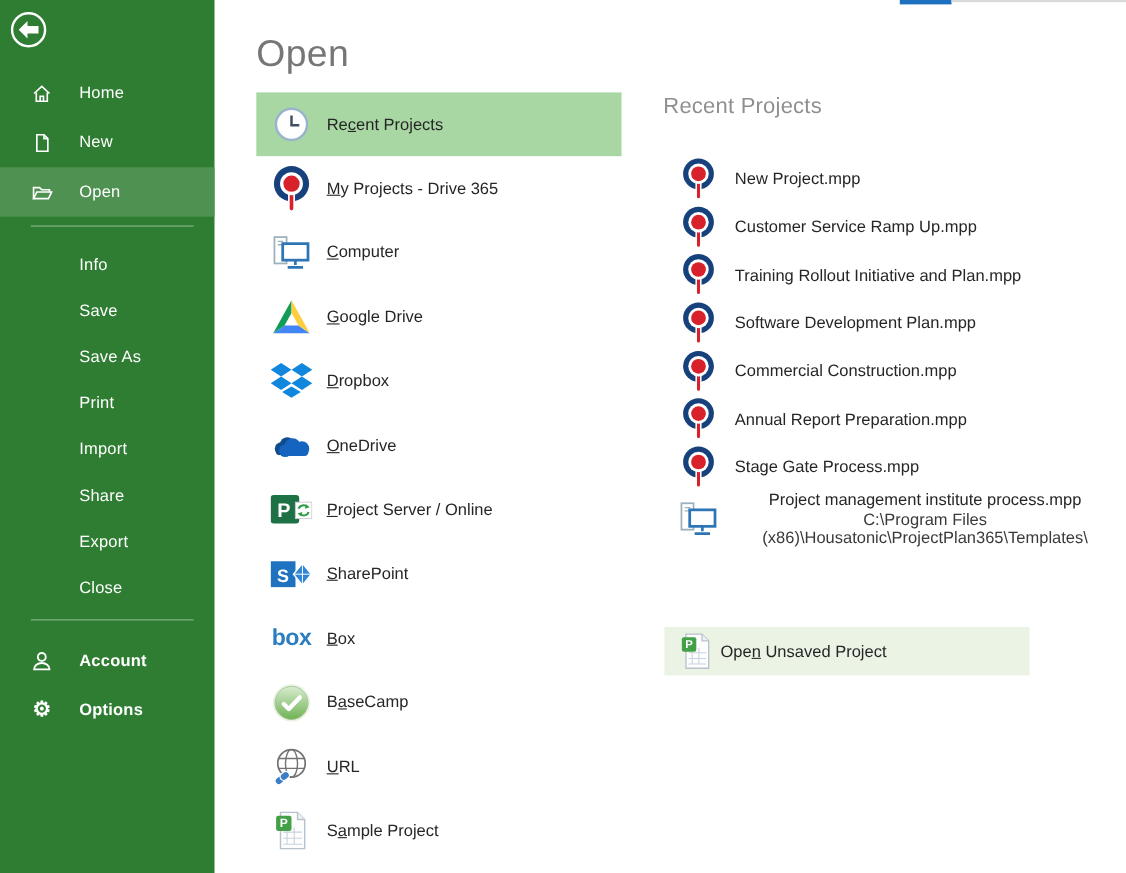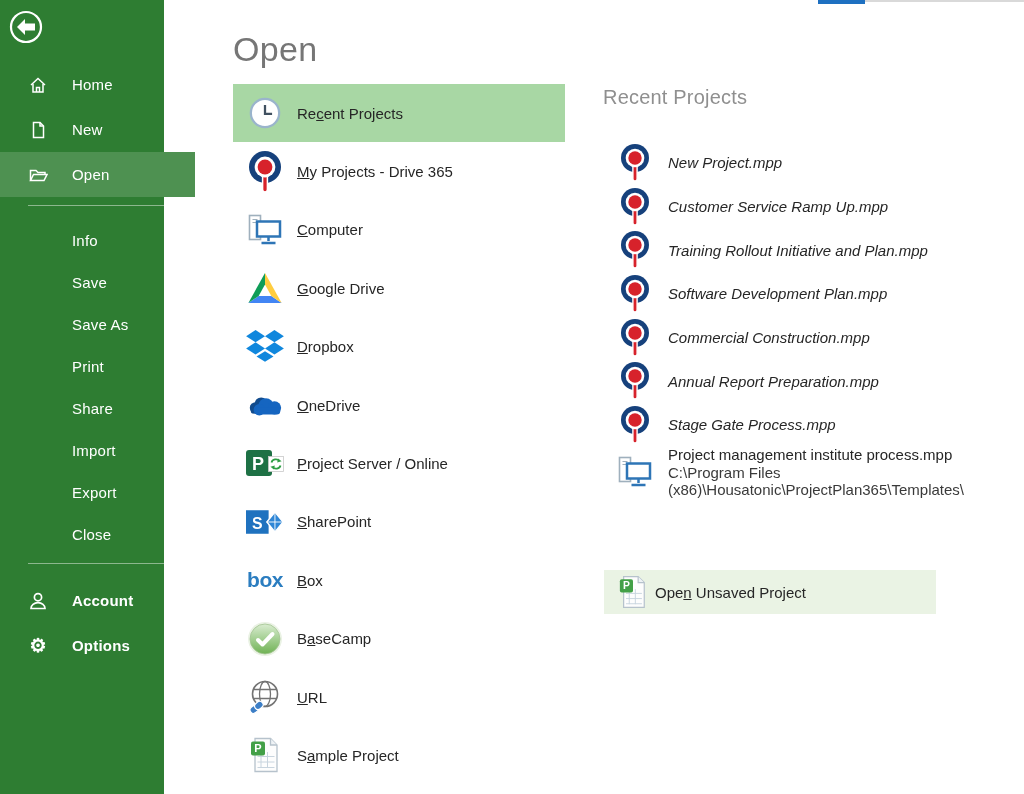--- a/index.html
+++ b/index.html
@@ -1,20 +1,20 @@
 <!DOCTYPE html>
 <html><head>
 <meta charset="utf-8">
 <style>
   html,body{margin:0;padding:0;}
   body{width:1024px;height:794px;position:relative;overflow:hidden;background:#fff;
        font-family:"Liberation Sans",sans-serif;-webkit-font-smoothing:antialiased;}
 
   
-  .sidebar{position:absolute;left:0;top:0;width:164px;height:794px;background:#2E7D32;color:#fff;}
+  .sidebar{position:absolute;left:0;top:0;width:195px;height:794px;background:#2E7D32;color:#fff;}
   .back-btn{position:absolute;top:10px;left:9px;width:34px;height:34px;cursor:pointer;}
   .nav-top{position:absolute;top:62px;left:0;width:195px;}
   .nav-row{height:45px;display:flex;align-items:center;font-size:15px;cursor:pointer;}
   .nav-row.selected{background:#4E9151;}
   .nav-row .ic{width:20px;margin-left:28px;display:flex;justify-content:center;}
   .nav-row .lbl{margin-left:24px;letter-spacing:.2px;}
   .divider{height:1px;width:148px;background:rgba(255,255,255,.45);margin:8px 0 0 28px;}
   .nav-mid{margin-top:13px;}
   .nav-mid .nav-row2{height:42px;display:flex;align-items:center;padding-left:72px;font-size:15px;cursor:pointer;letter-spacing:.2px;}
   .nav-bottom{margin-top:14px;font-weight:bold;}
@@ -27,22 +27,22 @@
   .place.selected{background:#A8D7A4;}
   .place .ic{width:38px;margin-left:13px;display:flex;justify-content:center;align-items:center;}
   .place .lbl{margin-left:13px;}
   .box-word{color:#2B7DC0;font-weight:bold;font-size:21px;letter-spacing:-.5px;}
 
   
   .recent-title{position:absolute;left:603px;top:86px;font-size:20px;color:#8f8f8f;letter-spacing:.2px;}
   .files{position:absolute;left:604px;top:141px;width:410px;}
   .file{height:43.7px;display:flex;align-items:center;font-size:15px;color:#262626;cursor:pointer;}
   .file .ic{width:36px;margin-left:13px;display:flex;justify-content:center;align-items:center;}
-  .file .lbl{margin-left:15px;font-style:italic;}
-  .file.two-line{height:50px;}
+  .file .lbl{margin-left:15px;}
+  .file.two-line{height:50px;text-align:center;}
   .file .txt{margin-left:15px;display:flex;flex-direction:column;}
   .file .path{font-size:15px;color:#3a3a3a;margin-top:1px;}
   .unsaved{position:absolute;left:604px;top:570px;width:332px;height:44px;background:#EAF3E4;
            display:flex;align-items:center;font-size:15px;color:#262626;cursor:pointer;}
   .unsaved .ic{width:34px;margin-left:12px;display:flex;justify-content:center;align-items:center;}
   .unsaved .lbl{margin-left:5px;}
 
   .accel{text-decoration:underline;}
   svg{display:block;}
 
@@ -97,22 +97,22 @@
       <span class="lbl">Open</span>
     </div>
 
     <div class="divider"></div>
 
     <div class="nav-mid">
       <div class="nav-row2">Info</div>
       <div class="nav-row2">Save</div>
       <div class="nav-row2">Save As</div>
       <div class="nav-row2">Print</div>
+      <div class="nav-row2">Import</div>
       <div class="nav-row2">Share</div>
-      <div class="nav-row2">Import</div>
       <div class="nav-row2">Export</div>
       <div class="nav-row2">Close</div>
     </div>
 
     <div class="divider"></div>
 
     <div class="nav-bottom">
       <div class="nav-row">
         <span class="ic">
           <svg width="20" height="20" viewBox="0 0 20 20">

